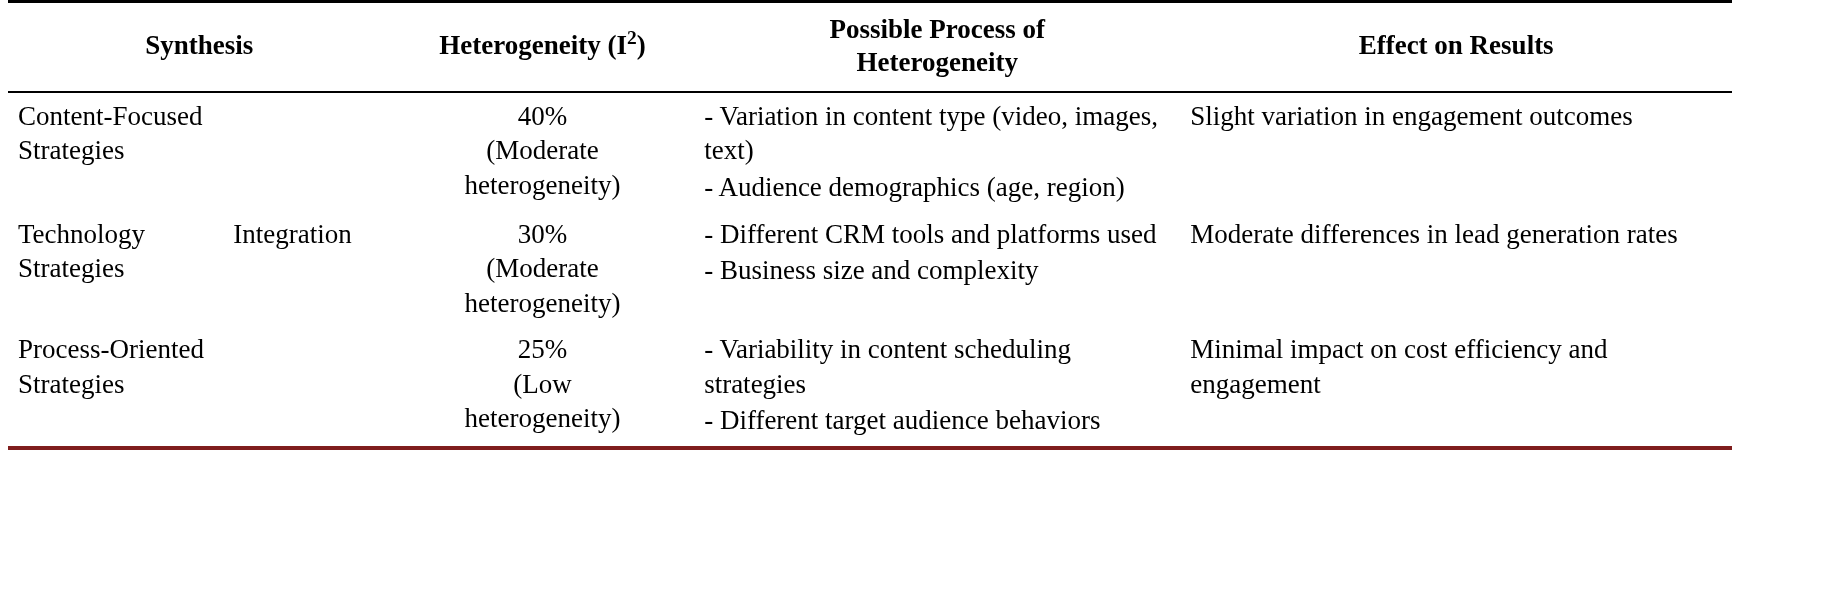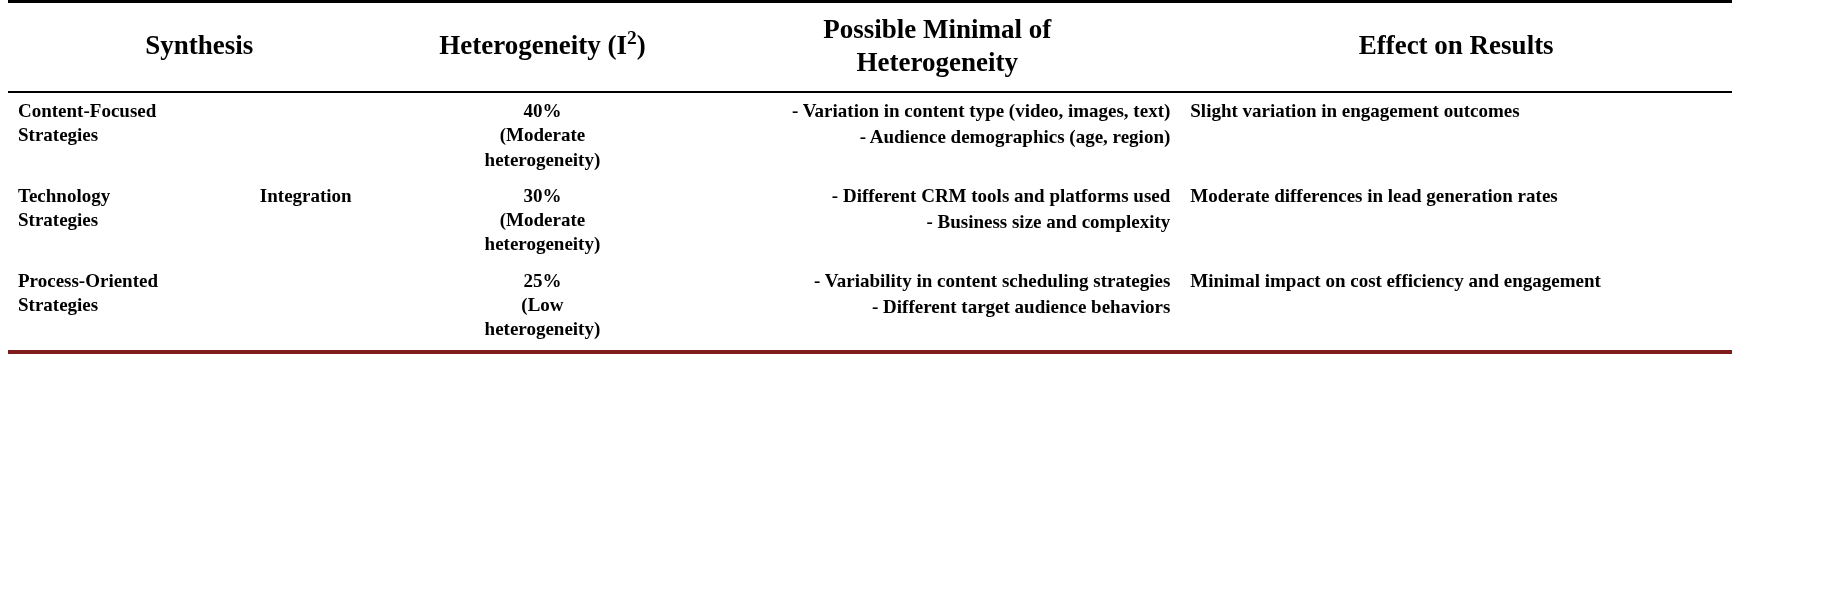--- a/index.html
+++ b/index.html
@@ -28,46 +28,45 @@
     font-weight: bold;
     font-size: 27px;
     line-height: 1.22;
     text-align: center;
     vertical-align: middle;
     padding: 10px 10px 12px 10px;
     border-top: 3px solid #000;
     border-bottom: 2px solid #000;
   }
   table.data-table tbody td {
-    font-size: 19px;
+    font-size: 27px;
     line-height: 1.28;
     vertical-align: top;
     padding: 6px 10px 6px 10px;
     border: none;
-    font-weight: bold;
   }
   table.data-table tbody tr.last-row td {
     border-bottom: 4px solid #7f1d1d;
     padding-bottom: 8px;
   }
   .col-synthesis { width: 22.2%; }
   .col-het       { width: 17.6%; }
   .col-causes    { width: 28.2%; }
   .col-effect    { width: 32.0%; }
 
   td.cell-synthesis {
     text-align: left;
     padding-top: 38px;
   }
   td.cell-het {
     text-align: center;
     padding-top: 22px;
   }
   td.cell-causes {
-    text-align: right;
+    text-align: left;
     padding-top: 12px;
   }
   td.cell-effect {
     padding-top: 38px;
   }
   .line { display: block; }
   .cause-item { display: block; margin: 0; }
   .cause-item + .cause-item { margin-top: 2px; }
   .justify-two {
     display: block;
@@ -86,21 +85,21 @@
       <col class="col-synthesis">
       <col class="col-het">
       <col class="col-causes">
       <col class="col-effect">
     </colgroup>
     <thead>
       <tr>
         <th>Synthesis</th>
         <th><span>Heterogeneity (I</span><sup>2</sup><span>)</span></th>
         <th>
-          <span class="line">Possible Minimal of</span>
+          <span class="line">Possible Process of</span>
           <span class="line">Heterogeneity</span>
         </th>
         <th>Effect on Results</th>
       </tr>
     </thead>
     <tbody>
       <tr>
         <td class="cell-synthesis">
           <span class="line">Content-Focused</span>
           <span class="line">Strategies</span>

